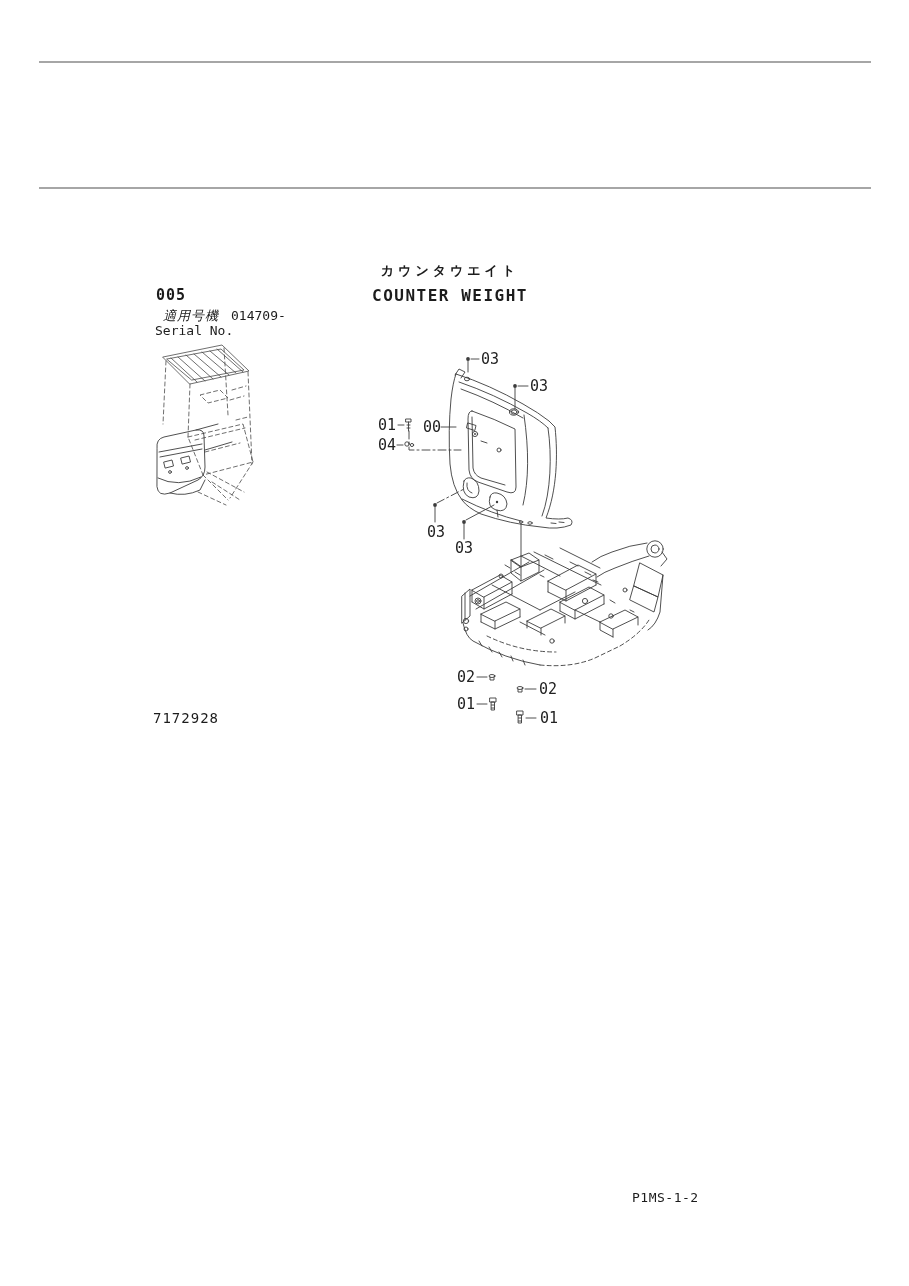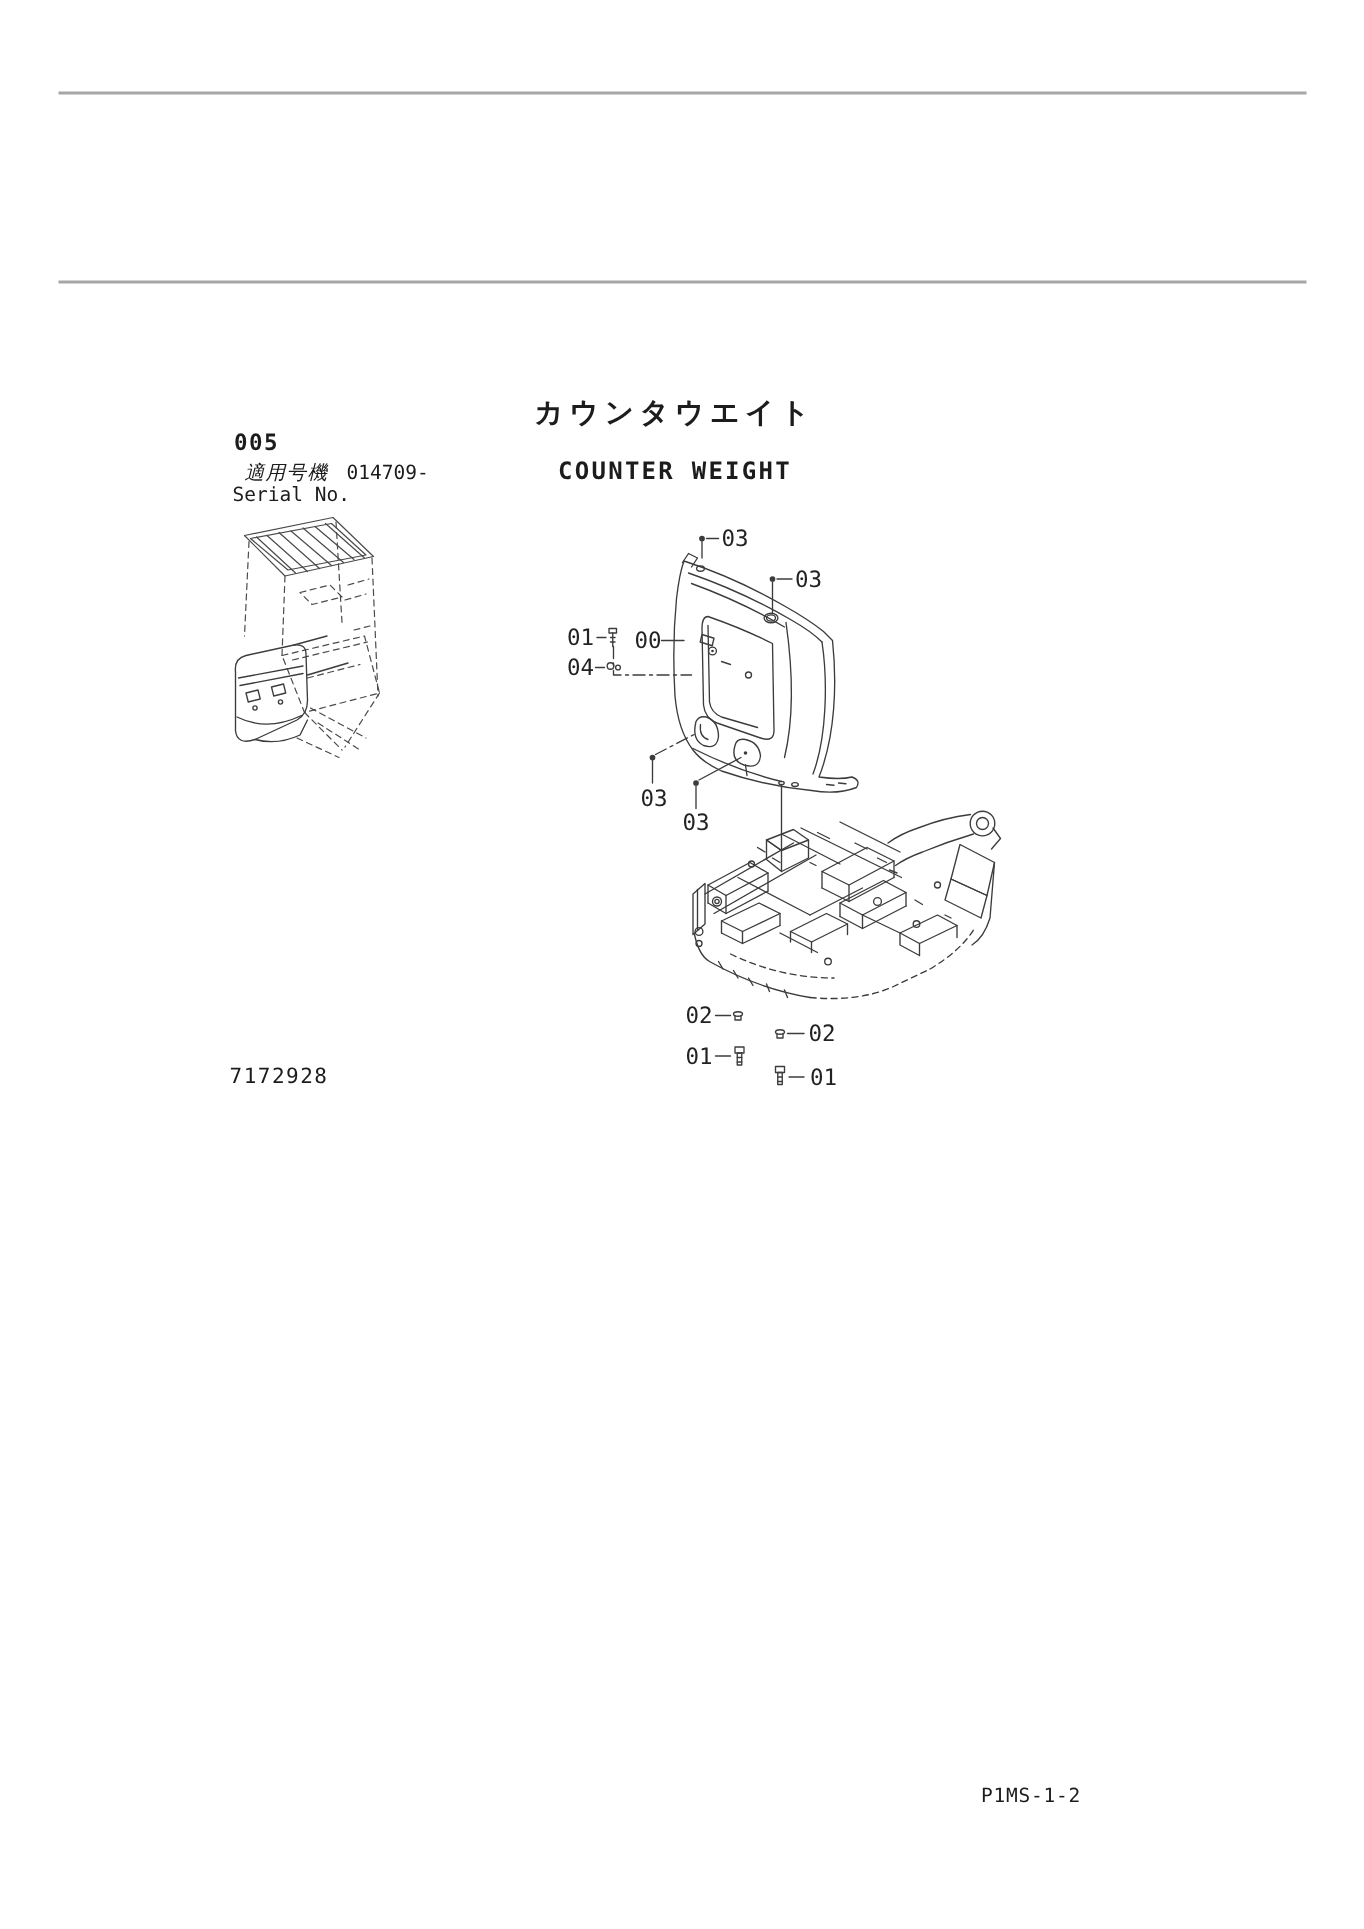--- a/index.html
+++ b/index.html
@@ -5,28 +5,28 @@
   html,body{margin:0;padding:0;}
   body{
     width:909px;height:1286px;background:#ffffff;position:relative;overflow:hidden;
     font-family:"DejaVu Sans Mono","Liberation Mono",monospace;color:#1c1c1c;
   }
   .rule{position:absolute;left:39px;width:832px;height:2px;background:#a6a6a6;}
   .rule-top{top:61px;}
   .rule-bottom{top:187px;}
   .page-number{position:absolute;left:156px;top:246px;font-size:15px;font-weight:700;letter-spacing:1px;margin-top:40px;}
   .title-block{position:absolute;left:300px;top:262px;width:300px;text-align:center;}
-  .title-ja{font-size:19px;letter-spacing:4px;font-weight:600;font-family:"DejaVu Sans","Liberation Sans",sans-serif;}
-  .title-en{font-size:16px;font-weight:700;letter-spacing:1.5px;margin-top:16px;}
+  .title-ja{font-size:13px;letter-spacing:4px;font-weight:600;font-family:"DejaVu Sans","Liberation Sans",sans-serif;}
+  .title-en{font-size:16px;font-weight:700;letter-spacing:1.5px;margin-top:6px;}
   .serial-block{position:absolute;left:155px;top:308px;font-size:13px;line-height:15px;white-space:nowrap;}
   .serial-row1{padding-left:8px;}
   .serial-ja{font-family:"DejaVu Sans","Liberation Sans",sans-serif;letter-spacing:1px;font-style:italic;}
   .serial-value{margin-left:12px;}
   .part-number{position:absolute;left:153px;top:710px;font-size:14px;letter-spacing:1px;}
-  .footer-code{position:absolute;left:654px;top:1190px;font-size:13px;letter-spacing:0.5px;}
+  .footer-code{position:absolute;left:632px;top:1190px;font-size:13px;letter-spacing:0.5px;}
   .thumb-svg{position:absolute;left:140px;top:338px;}
   .main-svg{position:absolute;left:365px;top:340px;}
   svg{display:block;}
   .ln{stroke:#3c3c3c;stroke-width:0.9;fill:none;stroke-linecap:round;stroke-linejoin:round;}
   .lnt{stroke:#4a4a4a;stroke-width:0.8;fill:none;stroke-linecap:round;stroke-linejoin:round;}
   .dash{stroke-dasharray:4 3;}
   .dashdot{stroke-dasharray:8 3 2 3;}
   .dot{fill:#3c3c3c;stroke:none;}
   .callout{font-family:"DejaVu Sans Mono","Liberation Mono",monospace;font-size:15px;fill:#222222;}
 </style>

